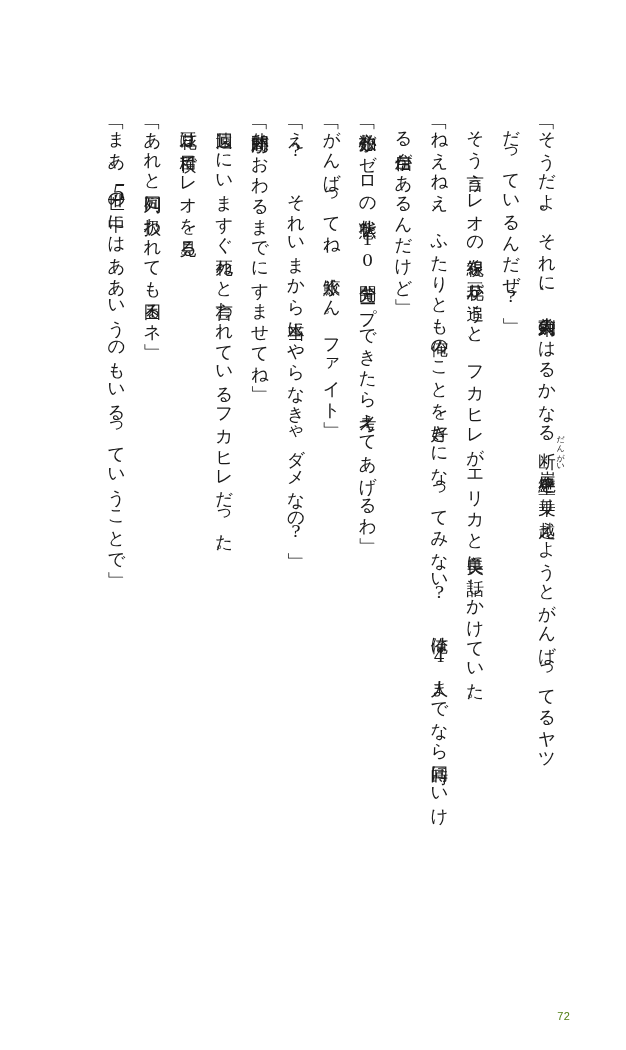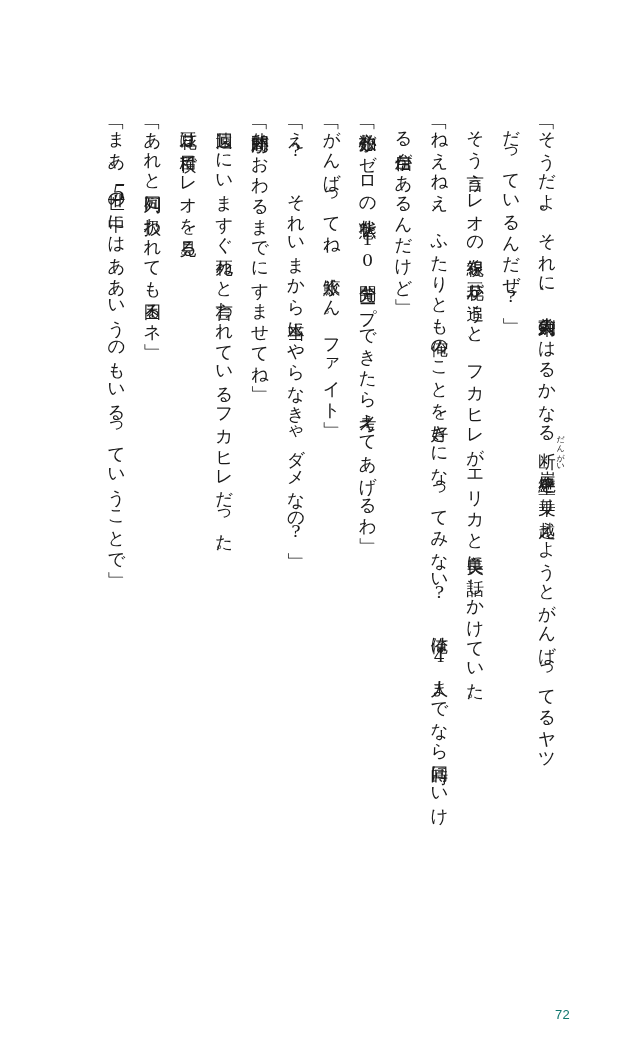--- a/index.html
+++ b/index.html
@@ -57,23 +57,23 @@
     font-size: 26px;
     font-style: italic;
     font-family: "Liberation Serif", "DejaVu Serif", serif;
     color: #1a1a1a;
   }
   
   .page-number {
     position: absolute;
     bottom: 28px;
     right: 56px;
-    font-size: 13px;
+    font-size: 11px;
     font-family: "Liberation Sans", sans-serif;
-    color: #0f766e;
+    color: #4d7c0f;
     letter-spacing: 0.02em;
   }
 </style>
 </head>
 <body>
 
 <div class="page">
 
   <div class="section-number">5</div>
 

